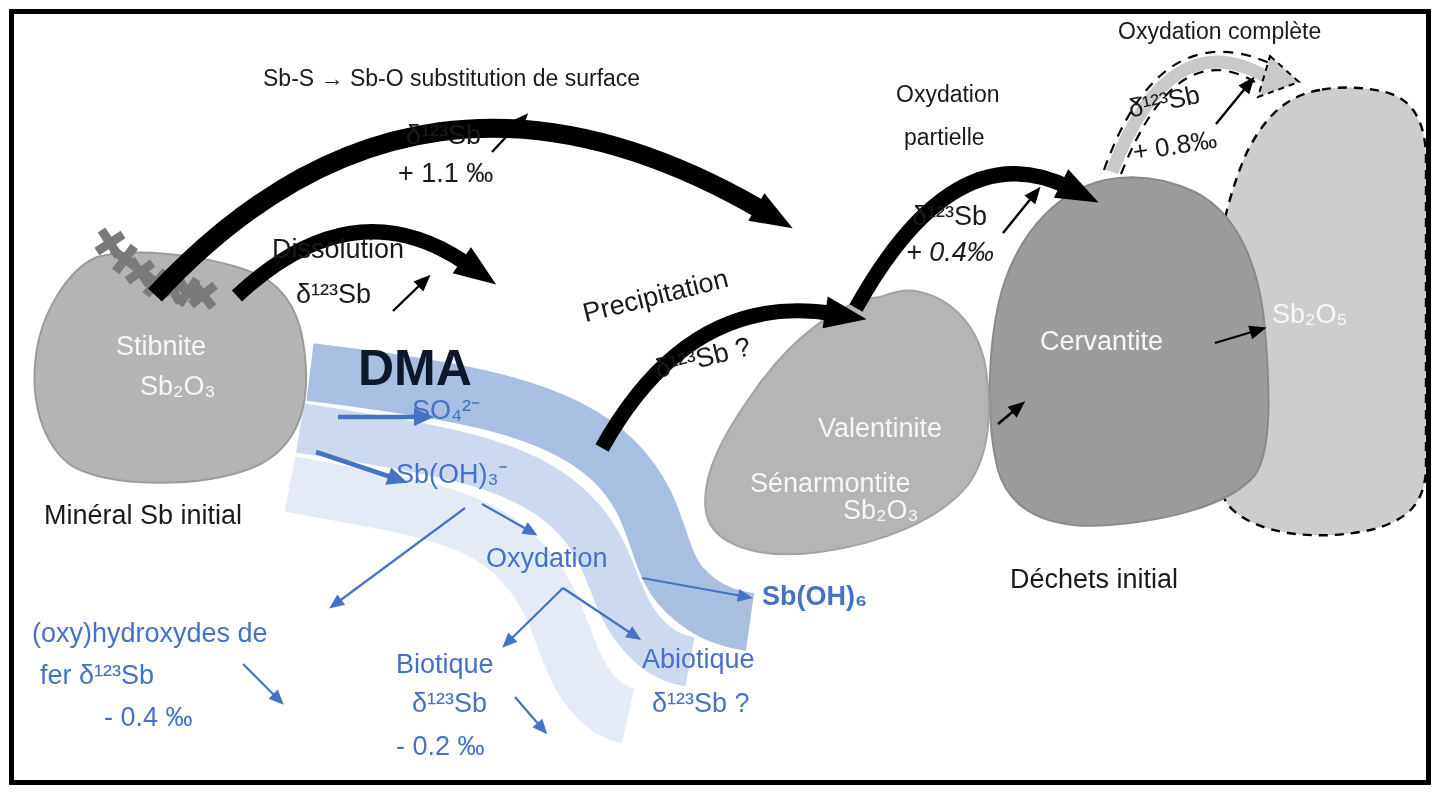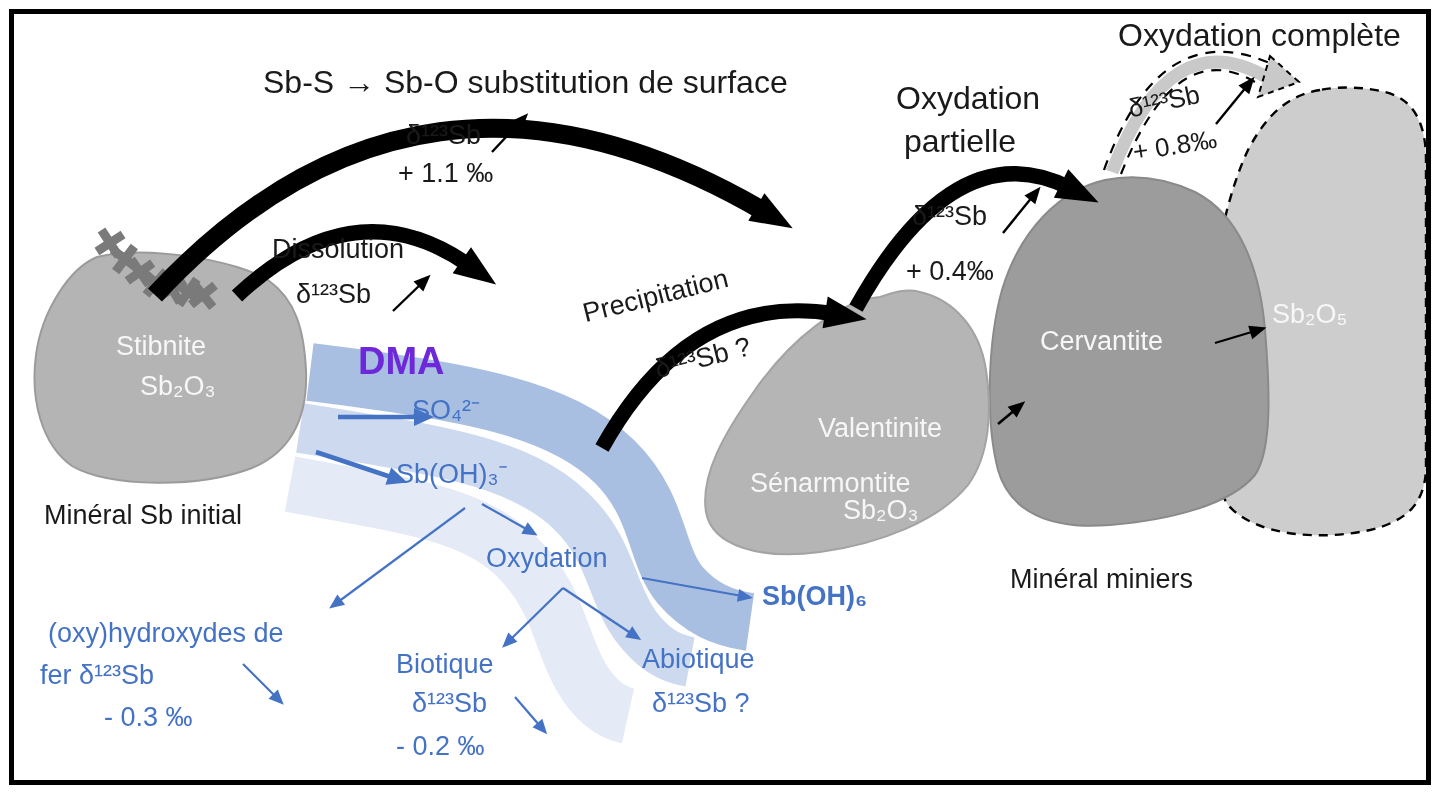--- a/index.html
+++ b/index.html
@@ -3,22 +3,22 @@
 <meta charset="utf-8">
 <style>
   html,body{margin:0;padding:0;background:#fff;}
   .stage{position:relative;width:1440px;height:794px;background:#ffffff;overflow:hidden;
          font-family:"Liberation Sans", sans-serif;}
   .frame{position:absolute;left:9px;top:9px;right:9px;bottom:9px;border:5px solid #000;}
   svg.layer{position:absolute;left:0;top:0;}
   .t{position:absolute;white-space:nowrap;color:#1a1a1a;line-height:1.05;}
   .blue{color:#4472c4;}
   .white{color:#f7f7f7;}
-  .dmaTitle{color:#6d28d9;font-weight:bold;font-size:38px;}
-  .s29{font-size:32px;}
+  .dmaTitle{color:#0f172a;font-weight:bold;font-size:50px;}
+  .s29{font-size:23px;}
   .s27{font-size:27px;}
   .s26{font-size:26px;}
   .rot{transform-origin:left top;}
 </style>
 </head>
 <body>
 
 <div class="stage">
 
   <svg class="layer" width="1440" height="794" viewBox="0 0 1440 794">
@@ -131,40 +131,40 @@
   <div class="t s27 blue" style="left:486px;top:544px;">Oxydation</div>
   <div class="t s27 blue" style="left:762px;top:582px;font-weight:bold;">Sb(OH)₆</div>
 
   <div class="t s27 blue" style="left:396px;top:650px;">Biotique</div>
   <div class="t s27 blue" style="left:412px;top:689px;">δ¹²³Sb</div>
   <div class="t s27 blue" style="left:396px;top:732px;">- 0.2 ‰</div>
 
   <div class="t s27 blue" style="left:642px;top:645px;">Abiotique</div>
   <div class="t s27 blue" style="left:652px;top:689px;">δ¹²³Sb ?</div>
 
-  <div class="t s27 blue" style="left:48px;top:619px;">(oxy)hydroxydes de</div>
+  <div class="t s27 blue" style="left:32px;top:619px;">(oxy)hydroxydes de</div>
   <div class="t s27 blue" style="left:40px;top:661px;">fer δ¹²³Sb</div>
-  <div class="t s27 blue" style="left:104px;top:703px;">- 0.3 ‰</div>
+  <div class="t s27 blue" style="left:104px;top:703px;">- 0.4 ‰</div>
 
   <div class="t s27 rot" style="left:580px;top:300px;transform:rotate(-14deg);">Precipitation</div>
   <div class="t s27 rot" style="left:652px;top:356px;transform:rotate(-14deg);">δ¹²³Sb ?</div>
 
   <div class="t s27 white" style="left:818px;top:414px;">Valentinite</div>
   <div class="t s27 white" style="left:750px;top:453px;margin-top:16px;">Sénarmontite</div>
   <div class="t s27 white" style="left:843px;top:496px;">Sb₂O₃</div>
 
   <div class="t s27 white" style="left:1040px;top:327px;text-align:right;">Cervantite</div>
 
   <div class="t s27 white" style="left:1272px;top:300px;">Sb₂O₅</div>
 
   <div class="t s29" style="left:896px;top:82px;">Oxydation</div>
   <div class="t s29" style="left:904px;top:125px;">partielle</div>
   <div class="t s27" style="left:912px;top:202px;">δ¹²³Sb</div>
-  <div class="t s27" style="left:906px;top:257px;">+ 0.4‰</div>
+  <div class="t s27" style="left:906px;top:238px;font-style:italic;">+ 0.4‰</div>
 
   <div class="t s29" style="left:1118px;top:19px;">Oxydation complète</div>
   <div class="t s26 rot" style="left:1126px;top:96px;transform:rotate(-12deg);">δ¹²³Sb</div>
   <div class="t s26 rot" style="left:1131px;top:139px;transform:rotate(-9deg);">+ 0.8‰</div>
 
-  <div class="t s27" style="left:1010px;top:565px;">Minéral miniers</div>
+  <div class="t s27" style="left:1010px;top:565px;">Déchets initial</div>
 
   <div class="frame"></div>
 </div>
 
 </body></html>

